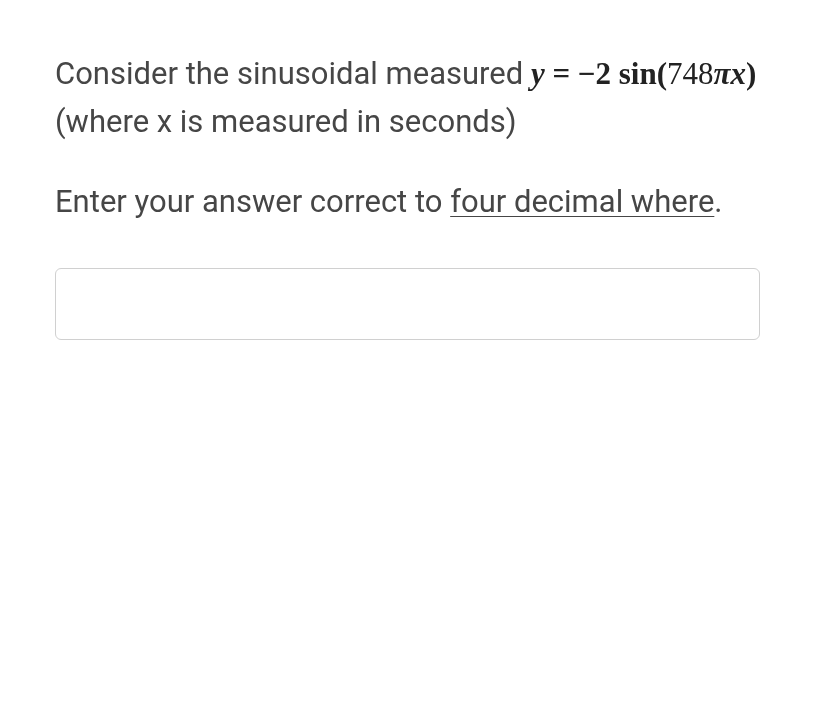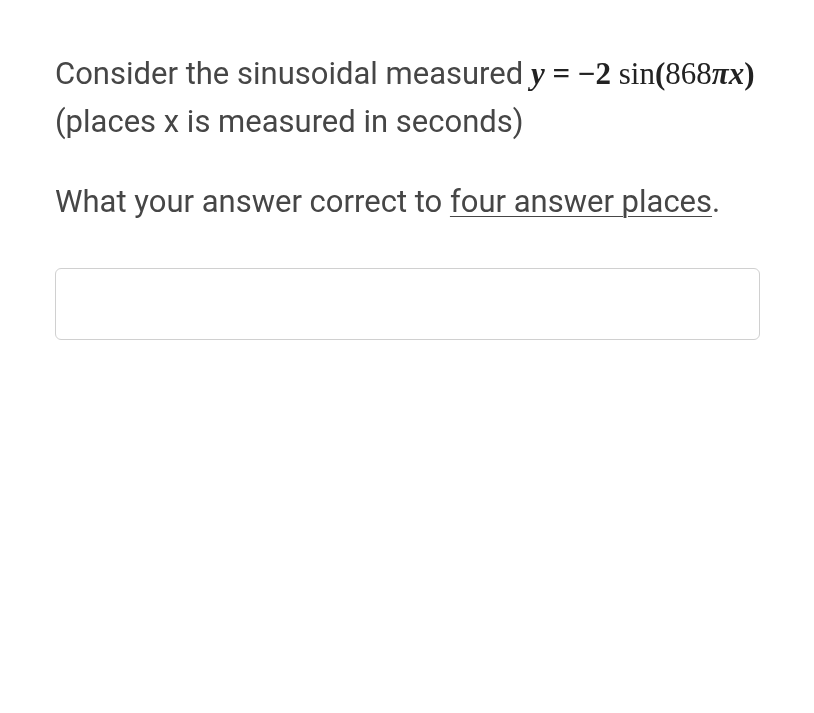--- a/index.html
+++ b/index.html
@@ -29,21 +29,21 @@
       font-family: "Times New Roman", Georgia, serif;
       font-style: italic;
       font-weight: 600;
       color: #222;
     }
     .math .upright {
       font-style: normal;
     }
     .math .func {
       font-style: normal;
-      font-weight: 400;
+      font-weight: 700;
     }
     .math .num {
       font-style: normal;
       font-weight: 400;
     }
     .underlined {
       text-decoration: underline;
       text-decoration-thickness: 1px;
       text-underline-offset: 4px;
     }
@@ -60,25 +60,25 @@
     }
   </style>
 </head>
 <body>
 
 
 
 <div class="question-text">
   <p class="paragraph">
     <span>Consider the sinusoidal measured </span>
-    <span class="math"><span>y</span><span class="upright"> = </span><span class="upright">−</span><span class="upright">2</span><span class="func"> sin</span><span class="upright">(</span><span class="num">868</span><span>π</span><span>x</span><span class="upright">)</span></span><span> (places x is measured in seconds)</span>
+    <span class="math"><span>y</span><span class="upright"> = </span><span class="upright">−</span><span class="upright">2</span><span class="func"> sin</span><span class="upright">(</span><span class="num">748</span><span>π</span><span>x</span><span class="upright">)</span></span><span> (where x is measured in seconds)</span>
   </p>
 
 
   <p class="paragraph">
-    <span>What your answer correct to </span><span class="underlined">four answer places</span><span>.</span>
+    <span>Enter your answer correct to </span><span class="underlined">four decimal where</span><span>.</span>
   </p>
 </div>
 
 <input type="text" class="answer-input" placeholder="" style="">
 
 
 
 
 </body></html>

